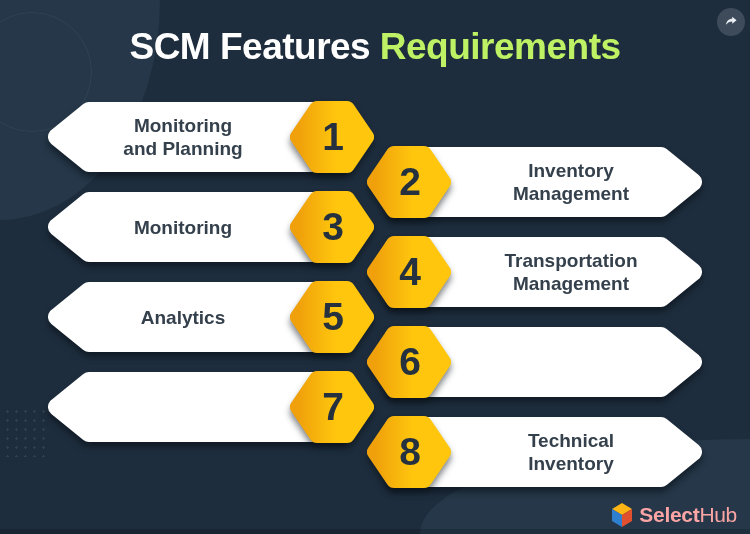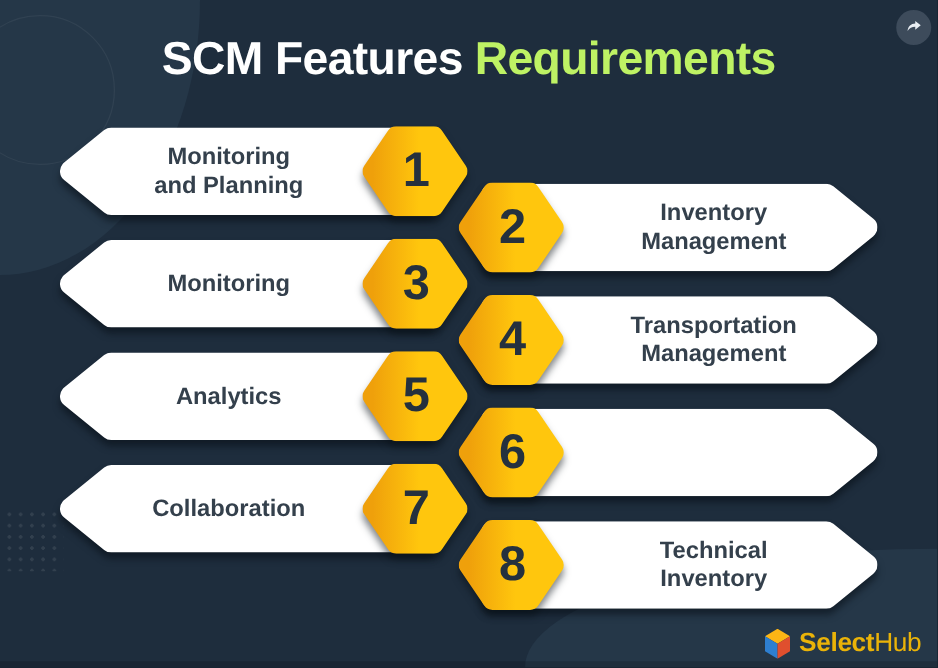--- a/index.html
+++ b/index.html
@@ -62,21 +62,21 @@
   .label{
     position:absolute;top:1px;height:70px;display:flex;align-items:center;justify-content:center;
     text-align:center;font-size:19px;line-height:23px;font-weight:bold;
     color:#34404c;white-space:pre-line;
   }
   .row.left .label{left:32px;width:206px;}
   .row.right .label{left:106px;width:196px;}
   
   .brand{
     position:absolute;right:13px;bottom:7px;height:24px;
-    display:flex;align-items:center;gap:6px;color:#eab308;font-size:21px;
+    display:flex;align-items:center;gap:6px;color:#fca5a5;font-size:21px;
   }
   .brand .bold{font-weight:bold;letter-spacing:-0.3px;}
   .brand .light{font-weight:normal;letter-spacing:-0.3px;}
 </style>
 </head>
 <body>
 
 <svg width="0" height="0" style="position:absolute">
   <defs>
     <linearGradient id="hexgrad" x1="0" y1="0" x2="1" y2="0">
@@ -181,21 +181,20 @@
           <path d="M8 36 L27 8 H57 L76 36 L57 64 H27 Z" fill="url(#hexgrad)" stroke="url(#hexgrad)" stroke-width="16" stroke-linejoin="round"></path>
         </svg>
       <span class="num">6</span>
     </div>
   </div>
 
   <div class="row left" style="top:371px;left:48px;width:330px;z-index:12">
     <svg class="banner" width="302" height="70" viewBox="0 0 302 70">
         <path d="M9 35 L41 9 H293 V61 H41 Z" fill="#ffffff" stroke="#ffffff" stroke-width="18" stroke-linejoin="round"></path>
       </svg>
-    <div class="label">Collaboration</div>
     <div class="hex">
       <svg width="84" height="72" viewBox="0 0 84 72">
           <path d="M8 36 L27 8 H57 L76 36 L57 64 H27 Z" fill="url(#hexgrad)" stroke="url(#hexgrad)" stroke-width="16" stroke-linejoin="round"></path>
         </svg>
       <span class="num">7</span>
     </div>
   </div>
 
   <div class="row right" style="top:416px;left:367px;width:335px;z-index:11">
     <svg class="banner" width="317" height="70" viewBox="0 0 317 70">

